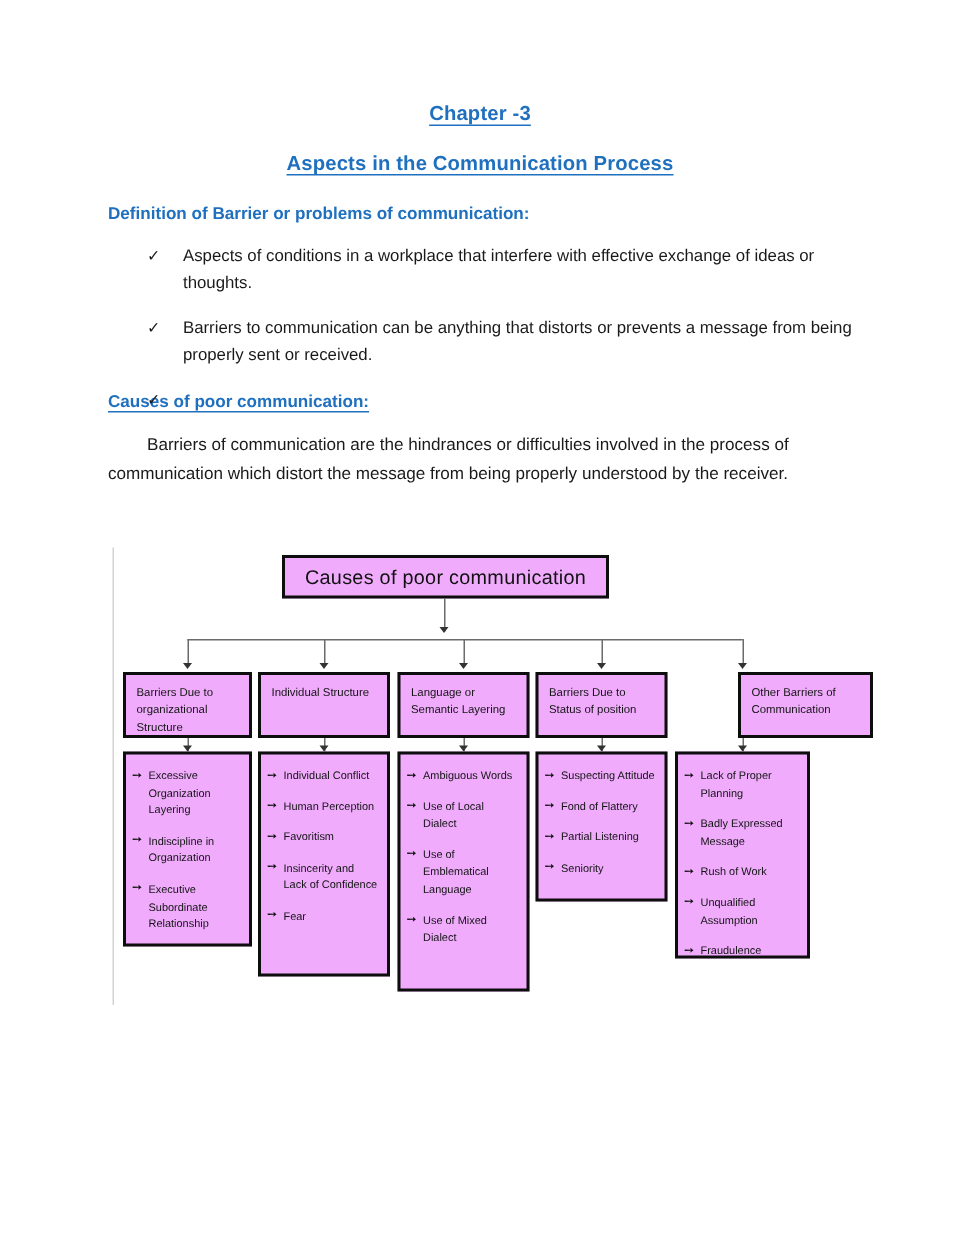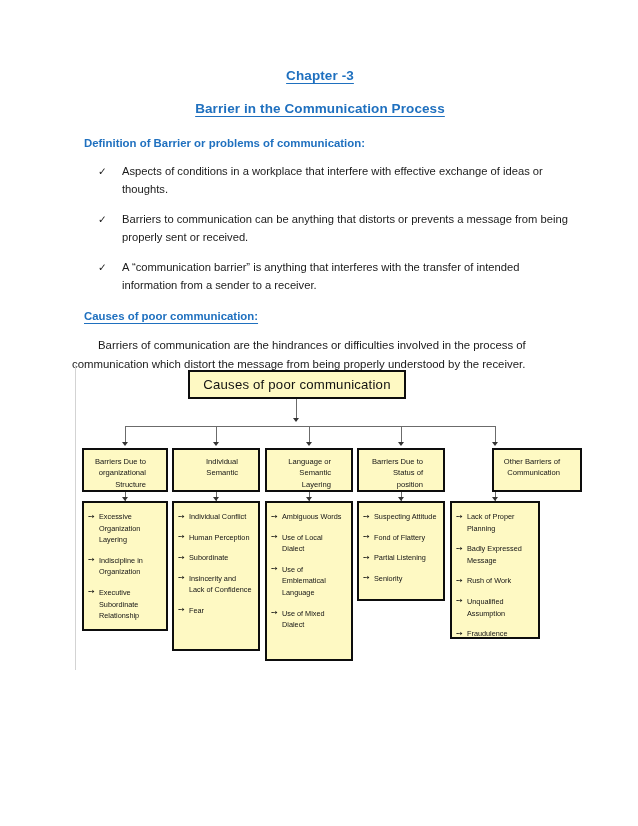--- a/index.html
+++ b/index.html
@@ -42,21 +42,21 @@
     text-decoration: underline;
     text-underline-offset: 2.5px;
   }
   .title-1 { margin: 0 0 18px 0; }
   .title-2 { margin: 0 0 21px 0; }
 
   .sub-heading {
     color: #1f70bf;
     font-weight: bold;
     font-size: 11.4px;
-    margin: 0 0 14px 12px;
+    margin: 0 0 14px 0;
   }
   .sub-heading > span {
     text-decoration: underline;
     text-underline-offset: 2.5px;
   }
   .sub-heading.plain > span { text-decoration: none; }
 
   ul.check-list {
     list-style: none;
     margin: 0 0 6px 0;
@@ -97,44 +97,43 @@
     top: 5px;
     width: 1px;
     height: 305px;
     background: #d3d3d3;
   }
 
   .box {
     position: absolute;
     box-sizing: border-box;
     border: 2.1px solid #0d0d0d;
-    background: #fef9c3;
+    background: #f0abfc;
   }
 
   .root-box {
     left: 128px;
     top: 10px;
     width: 218px;
     height: 29px;
     display: flex;
     align-items: center;
     justify-content: center;
     font-size: 13.2px;
     color: #111;
     letter-spacing: .2px;
   }
 
   .cat-box {
     top: 88px;
     height: 44px;
-    padding: 6px 20px 0 7px;
+    padding: 6px 7px 0 7px;
     font-size: 7.6px;
     line-height: 11.4px;
     color: #141414;
-    text-align: right;
   }
 
   .det-box {
     top: 141px;
     padding: 8px 5px 0 4px;
     font-size: 7.3px;
     line-height: 11.6px;
     color: #141414;
   }
   .det-box .item {
@@ -172,31 +171,31 @@
 
 <div class="page">
 
   <div class="doc-body">
 
     <div class="title-1">
       <span>Chapter -3</span>
     </div>
 
     <div class="title-2">
-      <span>Barrier in the Communication Process</span>
+      <span>Aspects in the Communication Process</span>
     </div>
 
     <div class="sub-heading plain">
       <span>Definition of Barrier or problems of communication:</span>
     </div>
 
     <ul class="check-list" id="def-list">
         <li><span class="tick">✓</span><span>Aspects of conditions in a workplace that interfere with effective exchange of ideas or thoughts.</span></li>
         <li><span class="tick">✓</span><span>Barriers to communication can be anything that distorts or prevents a message from being properly sent or received.</span></li>
-        <li><span class="tick">✓</span><span>A “communication barrier” is anything that interferes with the transfer of intended information from a sender to a receiver.</span></li>
+        <li><span class="tick">✓</span></li>
       </ul>
 
     <div class="sub-heading" style="margin-top:16px;">
       <span>Causes of poor communication:</span>
     </div>
 
     <p class="para">Barriers of communication are the hindrances or difficulties involved in the process of communication which distort the message from being properly understood by the receiver.</p>
   </div>
 
   <div class="diagram">
@@ -234,26 +233,26 @@
     <div id="columns-layer">
         <div class="box cat-box" style="left: 22px; width: 86px;">
           <div>Barriers Due to organizational Structure</div>
         </div>
         <div class="box det-box" style="left: 22px; width: 86px; height: 130px;">
           <div class="item"><span class="arrow">➙</span><span>Excessive Organization Layering</span></div>
           <div class="item"><span class="arrow">➙</span><span>Indiscipline in Organization</span></div>
           <div class="item"><span class="arrow">➙</span><span>Executive Subordinate Relationship</span></div>
         </div>
         <div class="box cat-box" style="left: 112px; width: 88px;">
-          <div>Individual Semantic</div>
+          <div>Individual Structure</div>
         </div>
         <div class="box det-box" style="left: 112px; width: 88px; height: 150px;">
           <div class="item"><span class="arrow">➙</span><span>Individual Conflict</span></div>
           <div class="item"><span class="arrow">➙</span><span>Human Perception</span></div>
-          <div class="item"><span class="arrow">➙</span><span>Subordinate</span></div>
+          <div class="item"><span class="arrow">➙</span><span>Favoritism</span></div>
           <div class="item"><span class="arrow">➙</span><span>Insincerity and Lack of Confidence</span></div>
           <div class="item"><span class="arrow">➙</span><span>Fear</span></div>
         </div>
         <div class="box cat-box" style="left: 205px; width: 88px;">
           <div>Language or Semantic Layering</div>
         </div>
         <div class="box det-box" style="left: 205px; width: 88px; height: 160px;">
           <div class="item"><span class="arrow">➙</span><span>Ambiguous Words</span></div>
           <div class="item"><span class="arrow">➙</span><span>Use of Local Dialect</span></div>
           <div class="item"><span class="arrow">➙</span><span>Use of Emblematical Language</span></div>

